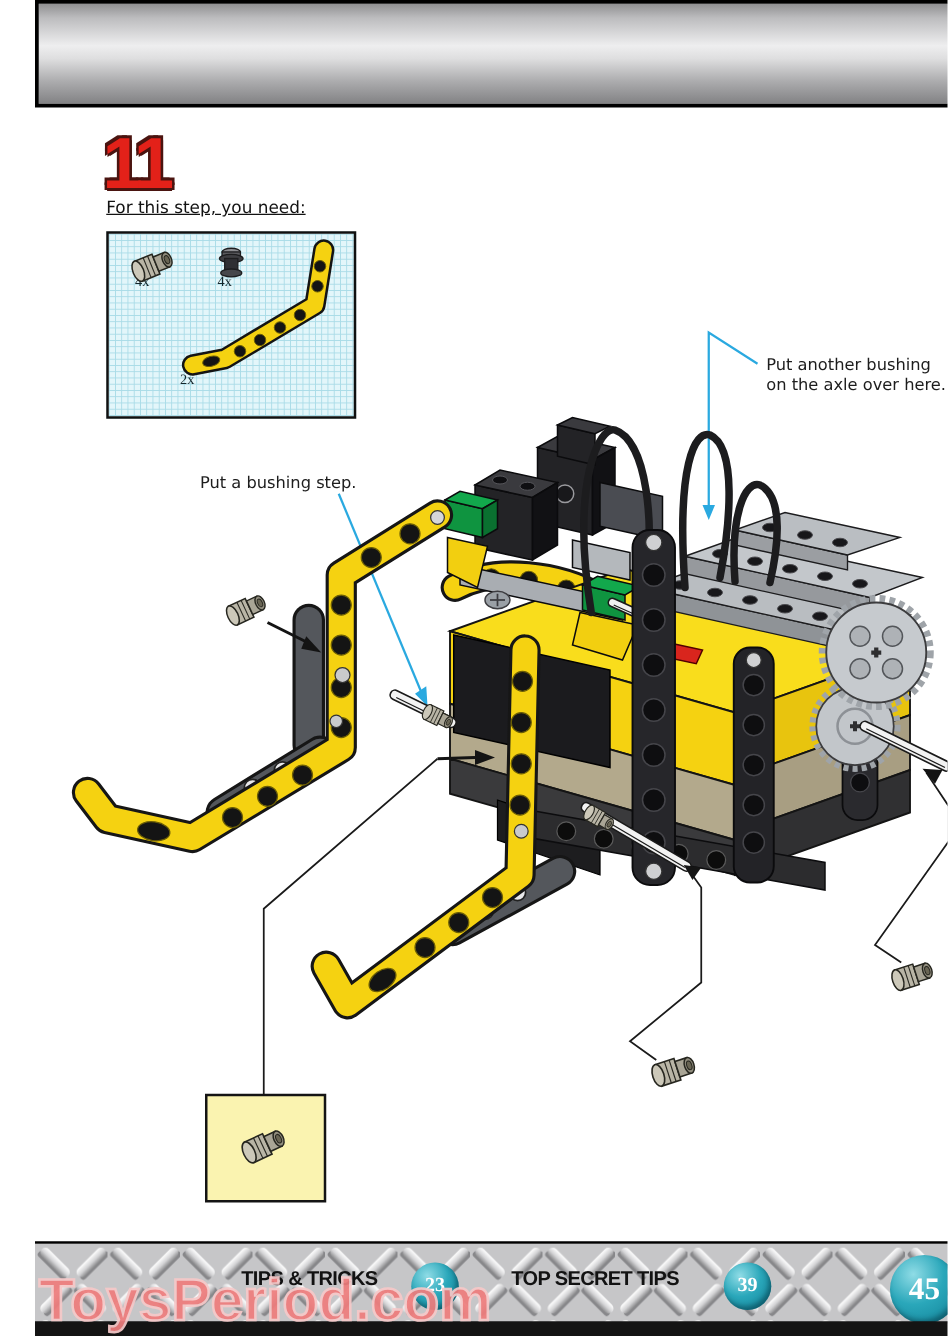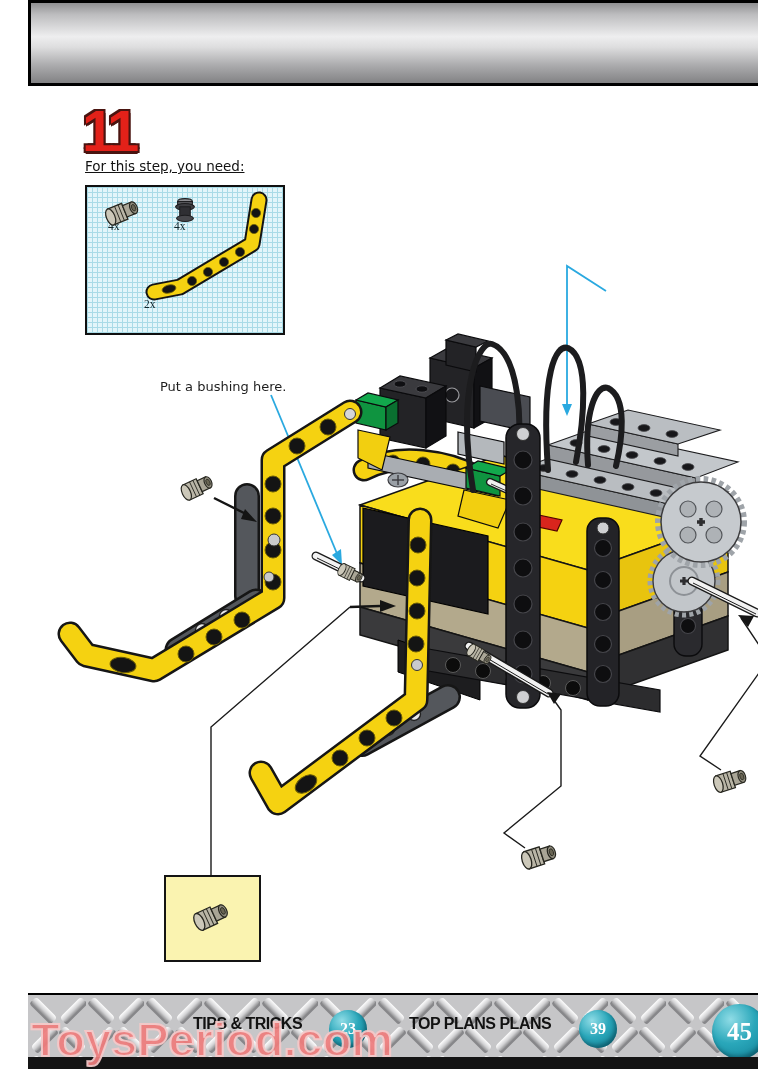--- a/index.html
+++ b/index.html
@@ -55,21 +55,25 @@
 
   <div class="step-number">11</div>
   <div class="step-intro">For this step, you need:</div>
 
   <div class="parts-box">
     <div class="qty q1">4x</div>
     <div class="qty q2">4x</div>
     <div class="qty q3">2x</div>
   </div>
 
-  <div class="callout c2">Put a bushing here.</div>
+  <div class="callout c1">
+    <div>Put another bushing</div>
+    <div>on the axle over here.</div>
+  </div>
+  <div class="callout c2">Put a bushing step.</div>
 
   <svg id="art" viewBox="0 0 758 1069">
     <defs>
       <g id="bush">
         <path d="M-14,-9 L2,-9 L2,9 L-14,9 Z" fill="#b9b5a6" stroke="#26261f" stroke-width="1.3"></path>
         <ellipse cx="-14" cy="0" rx="4.5" ry="9" fill="#ccc8b9" stroke="#26261f" stroke-width="1.3"></ellipse>
         <line x1="-6" y1="-9" x2="-6" y2="9" stroke="#26261f" stroke-width="0.9"></line>
         <line x1="-2" y1="-9" x2="-2" y2="9" stroke="#26261f" stroke-width="0.9"></line>
         <path d="M2,-6.5 L12,-6.5 L12,6.5 L2,6.5 Z" fill="#a9a596" stroke="#26261f" stroke-width="1.3"></path>
         <ellipse cx="12" cy="0" rx="3.8" ry="6.5" fill="#908c7d" stroke="#26261f" stroke-width="1.2"></ellipse>
@@ -392,21 +396,21 @@
           <g transform="translate(45,44) rotate(45)">
             <rect x="-15" y="1" width="30" height="5" rx="2.5" fill="#87878a"></rect>
             <rect x="-15" y="-4" width="30" height="8" rx="4" fill="url(#blg)"></rect>
           </g>
         </pattern>
       </defs>
       <rect width="758" height="64" fill="url(#dp)"></rect>
     </svg>
     <div class="f-label l1">TIPS &amp; TRICKS</div>
     <div class="badge b1">23</div>
-    <div class="f-label l2">TOP PLANS PLANS</div>
+    <div class="f-label l2">TOP SECRET TIPS</div>
     <div class="badge b2">39</div>
     <div class="badge big">45</div>
   </div>
 
   <div class="bottom-bar"></div>
   <div class="watermark">ToysPeriod.com</div>
 
 </div>
 
 </body></html>

